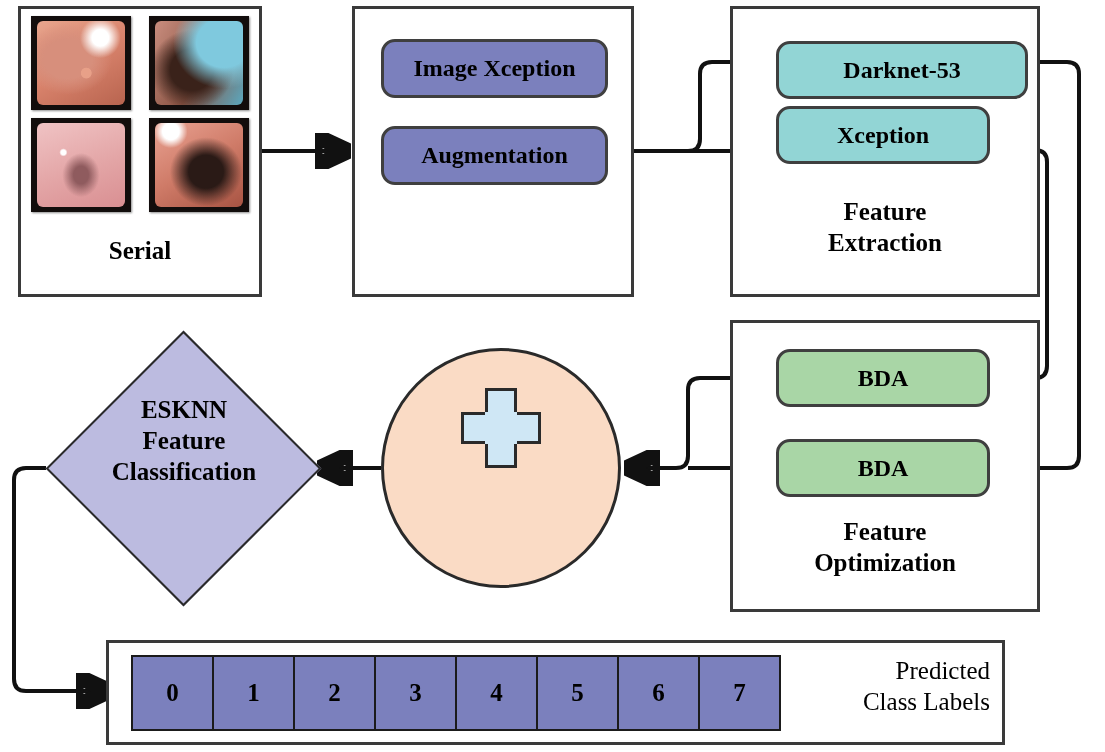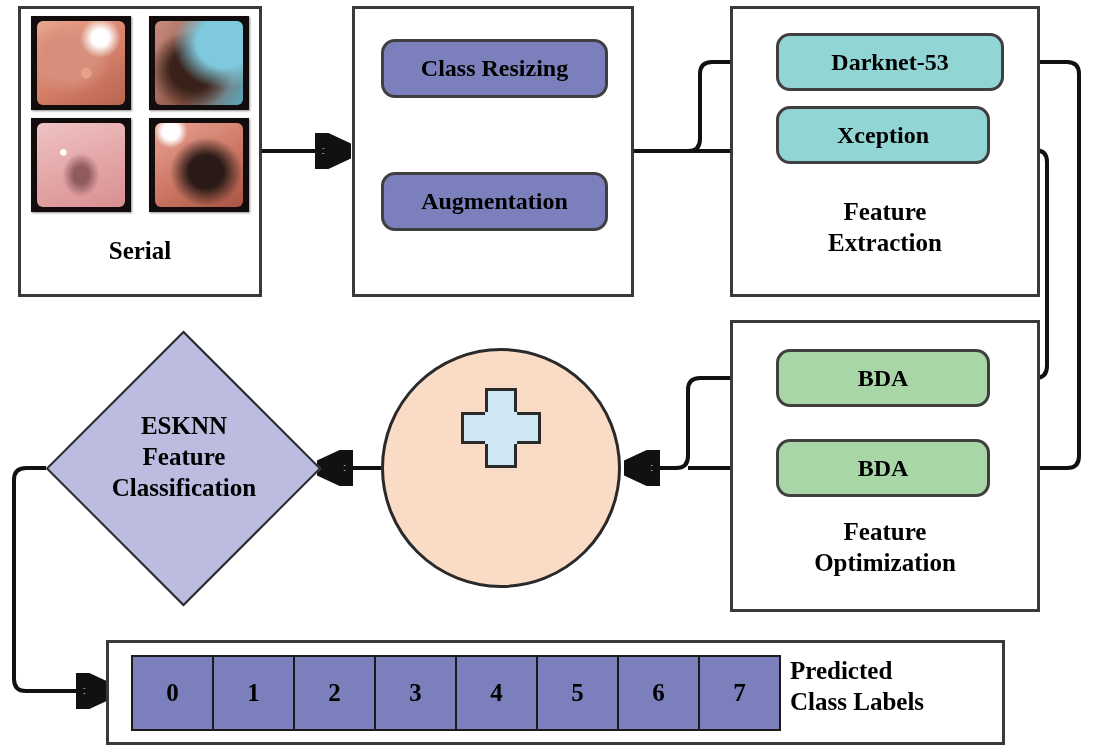--- a/index.html
+++ b/index.html
@@ -128,42 +128,41 @@
     box-sizing: border-box;
     transform: rotate(45deg);
   }
   #diamond-label {
     position: absolute;
     text-align: center;
     font-weight: bold;
     line-height: 1.24;
     color: #000;
     white-space: pre-line;
-    margin-top: 16px;
   }
 
   
   #class-cells { position: absolute; display: flex; }
   .class-cell {
     background: #7b80bd;
     border: 2px solid #1b1b1b;
     margin-left: -2px;
     display: flex;
     align-items: center;
     justify-content: center;
     font-weight: bold;
     color: #000;
     box-sizing: border-box;
   }
   .class-cell:first-child { margin-left: 0; }
 
   #predicted-label {
     position: absolute;
-    text-align: left;
-    font-weight: bold;
+    text-align: right;
+    font-weight: normal;
     line-height: 1.25;
     color: #000;
     white-space: pre-line;
   }
 
   svg#wires {
     position: absolute;
     left: 0; top: 0;
     width: 1105px;
     height: 752px;
@@ -216,32 +215,32 @@
   <div class="thumb t4" style="left:149px; top:118px; width:100px; height:94px;">
       <div class="inner"></div>
     </div>
 
   <div class="group-caption" style="left:18px; top:236px; width:244px; font-size:25px;">Serial</div>
 
   <div class="group-box" style="left:352px; top:6px; width:282px; height:291px;">
   </div>
 
   <div class="proc-box proc-purple" style="left:381px; top:39px; width:227px; height:59px; font-size:24px;">
-    <span>Class Resizing</span>
-  </div>
-
-  <div class="proc-box proc-purple" style="left:381px; top:126px; width:227px; height:59px; font-size:24px;margin-top:46px;">
+    <span>Image Xception</span>
+  </div>
+
+  <div class="proc-box proc-purple" style="left:381px; top:126px; width:227px; height:59px; font-size:24px;">
     <span>Augmentation</span>
   </div>
 
 
   <div class="group-box" style="left:730px; top:6px; width:310px; height:291px;">
   </div>
 
-  <div class="proc-box proc-teal" style="left:776px; top:33px; width:228px; height:58px; font-size:24px;text-align:right;">
+  <div class="proc-box proc-teal" style="left:776px; top:41px; width:252px; height:58px; font-size:24px;text-align:right;">
     <span>Darknet-53</span>
   </div>
 
   <div class="proc-box proc-teal" style="left:776px; top:106px; width:214px; height:58px; font-size:24px;">
     <span>Xception</span>
   </div>
 
   <div class="group-caption" style="left:760px; top:197px; width:250px; font-size:25px;">Feature
 Extraction</div>
 

